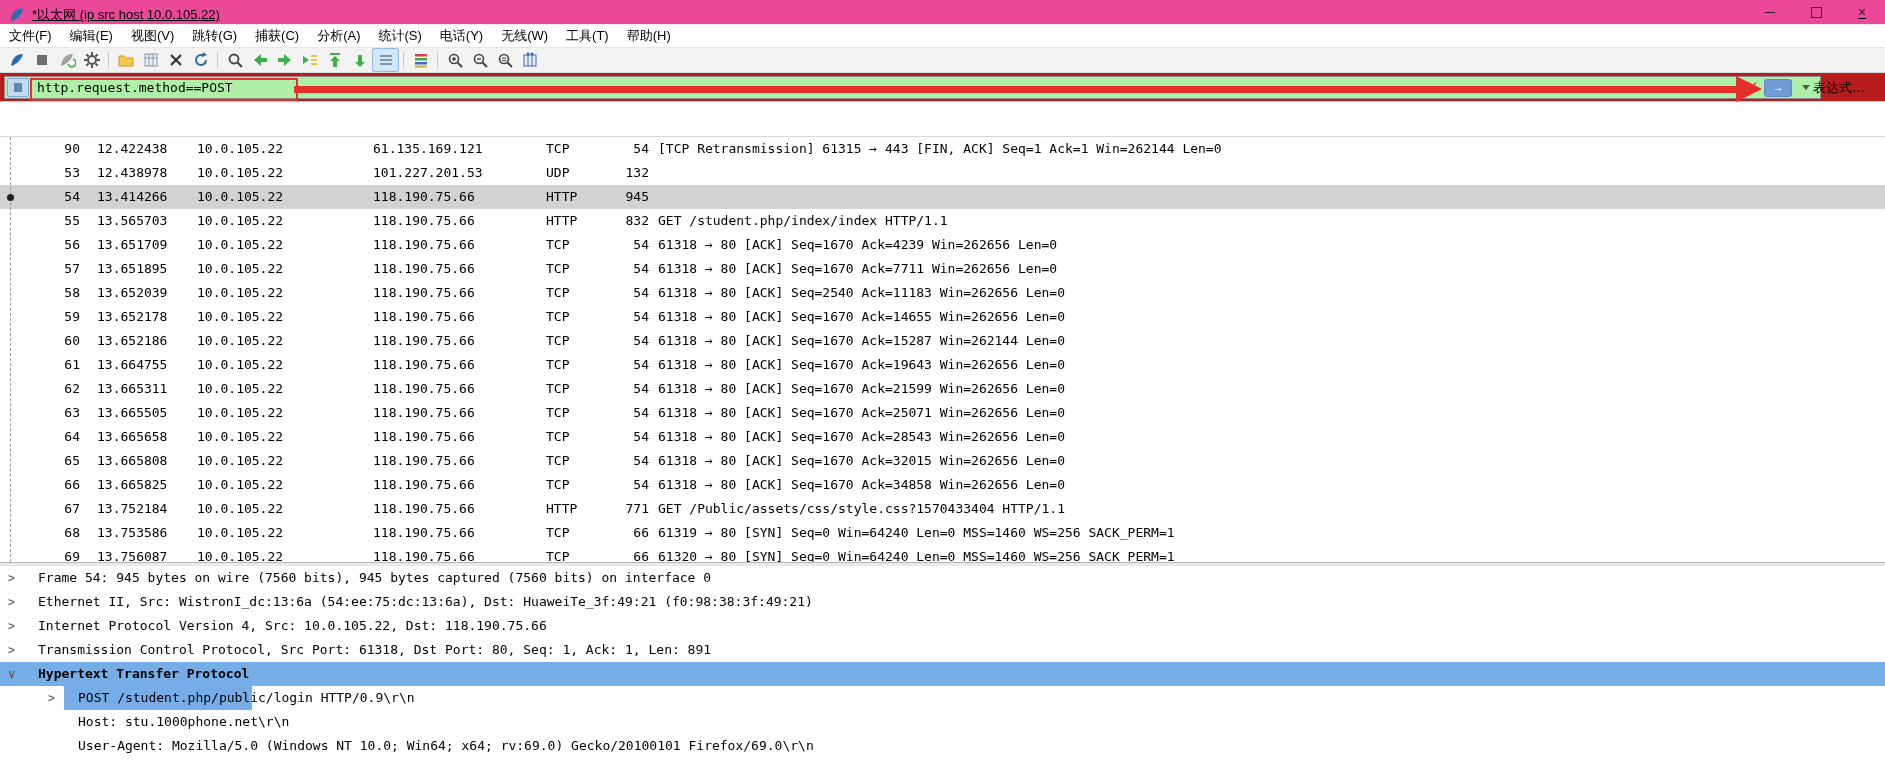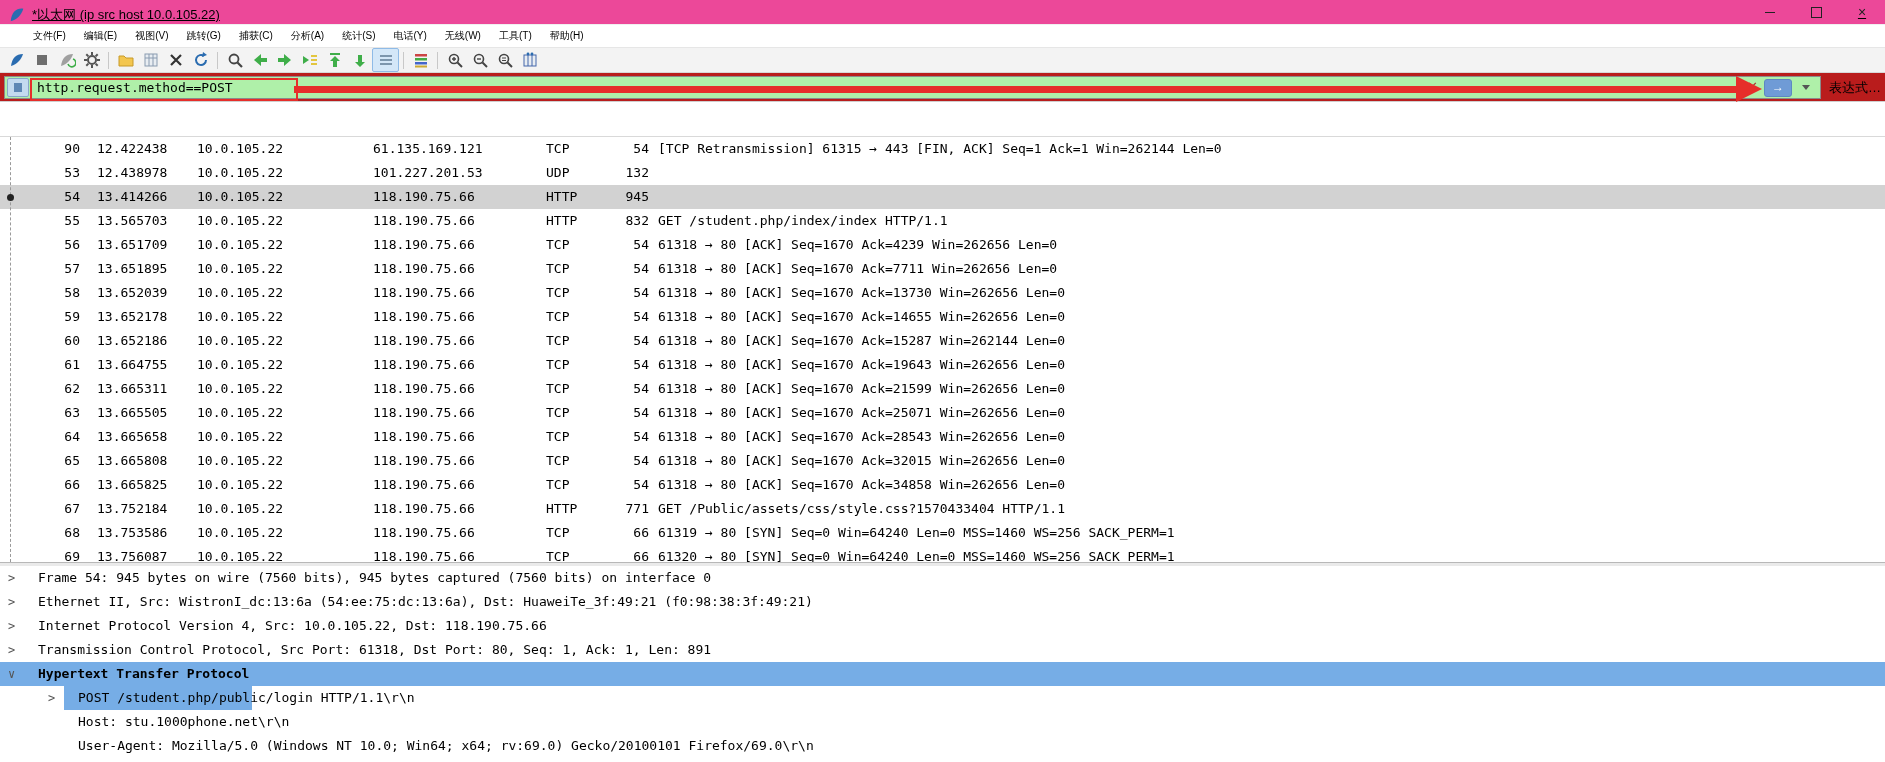--- a/index.html
+++ b/index.html
@@ -10,21 +10,21 @@
   
   .titlebar{height:24px;display:flex;align-items:flex-end;background:#ec4899;border-bottom:1px solid #f0f0f0;text-decoration:underline;}
   .app-icon{width:18px;height:18px;margin:0 6px 0 8px;}
   .title-text{font-size:13px;}
   .win-controls{margin-left:auto;display:flex;height:100%;}
   .win-btn{width:46px;height:100%;display:flex;align-items:center;justify-content:center;font-size:14px;color:#222;}
   .min-glyph{display:block;width:10px;height:1px;background:#222;}
   .max-glyph{display:block;width:9px;height:9px;border:1px solid #222;}
 
   
-  .menubar{height:22px;display:flex;align-items:center;background:#fff;font-size:10px;padding-left:24px;}
+  .menubar{height:22px;display:flex;align-items:center;background:#fff;font-size:13px;}
   .menu-item{padding:2px 9px;white-space:nowrap;}
 
   
   .toolbar{height:24px;background:#f3f3f3;border-top:1px solid #e6e6e6;border-bottom:1px solid #d8d8d8;
            display:flex;align-items:center;padding-left:4px;}
   .tool{width:25px;height:22px;display:flex;align-items:center;justify-content:center;border-radius:2px;}
   .tool.active{background:#d4e7f8;border:1px solid #8fbbe7;}
   .tsep{width:1px;height:17px;background:#c8c8c8;margin:0 4px;}
 
   
@@ -33,21 +33,21 @@
                 border:1px solid #8b8b8b;display:flex;align-items:center;}
   .bookmark-btn{width:20px;height:17px;margin-left:2px;background:#c3daf0;border:1px solid #86a7c9;
                 border-radius:2px;display:flex;align-items:center;justify-content:center;}
   .bookmark-glyph{width:8px;height:9px;background:#5d87b5;}
   .filter-text{font-size:13px;padding-left:8px;white-space:pre;}
   .filter-clear{position:absolute;right:62px;top:2px;font-size:13px;font-weight:bold;color:#b03030;}
   .filter-apply{position:absolute;right:28px;top:2px;width:26px;height:16px;background:#6f9bd6;border:1px solid #5d88c2;
                 border-radius:3px;color:#fff;font-size:12px;line-height:15px;text-align:center;font-weight:bold;}
   .filter-caret{position:absolute;right:10px;top:8px;width:0;height:0;
                 border-left:4px solid transparent;border-right:4px solid transparent;border-top:5px solid #555;}
-  .expr-label{position:absolute;right:4px;top:6px;font-size:13px;}
+  .expr-label{position:absolute;right:20px;top:6px;font-size:13px;}
   
   .anno-rect{position:absolute;left:30px;top:5px;width:264px;height:19px;border:2px solid #e62e2a;z-index:6;}
   .anno-arrow-body{position:absolute;left:294px;top:13px;width:1444px;height:7px;background:#e62e2a;z-index:6;}
   .anno-arrow-head{position:absolute;left:1736px;top:3px;width:0;height:0;z-index:6;
                    border-top:13px solid transparent;border-bottom:13px solid transparent;border-left:26px solid #e62e2a;}
 
   
   .plist-header{height:34px;display:grid;grid-template-columns:20px 73px 100px 176px 173px 64px 49px 1fr;
                 align-items:center;background:#fff;border-bottom:1px solid #d9d9d9;font-size:13px;}
   .ph-cell{height:22px;line-height:22px;border-right:1px solid #dcdcdc;padding-left:4px;white-space:pre;font-family:"DejaVu Sans Mono","Liberation Mono",monospace;margin-top:44px;}
@@ -343,21 +343,21 @@
     <div class="pcell c-info">61318 → 80 [ACK] Seq=1670 Ack=7711 Win=262656 Len=0</div>
   </div>
     <div class="prow">
     <div class="pcell gutter"></div>
     <div class="pcell c-no">58</div>
     <div class="pcell c-time">13.652039</div>
     <div class="pcell c-src">10.0.105.22</div>
     <div class="pcell c-dst">118.190.75.66</div>
     <div class="pcell c-proto">TCP</div>
     <div class="pcell c-len">54</div>
-    <div class="pcell c-info">61318 → 80 [ACK] Seq=1670 Ack=13730 Win=262656 Len=0</div>
+    <div class="pcell c-info">61318 → 80 [ACK] Seq=2540 Ack=11183 Win=262656 Len=0</div>
   </div>
     <div class="prow">
     <div class="pcell gutter"></div>
     <div class="pcell c-no">59</div>
     <div class="pcell c-time">13.652178</div>
     <div class="pcell c-src">10.0.105.22</div>
     <div class="pcell c-dst">118.190.75.66</div>
     <div class="pcell c-proto">TCP</div>
     <div class="pcell c-len">54</div>
     <div class="pcell c-info">61318 → 80 [ACK] Seq=1670 Ack=14655 Win=262656 Len=0</div>
@@ -482,21 +482,21 @@
     <div class="dline">
     <span class="dexp">&gt;</span>
     <span class="dtext">Transmission Control Protocol, Src Port: 61318, Dst Port: 80, Seq: 1, Ack: 1, Len: 891</span>
   </div>
     <div class="dline sel-full">
     <span class="dexp">∨</span>
     <span class="dtext">Hypertext Transfer Protocol</span>
   </div>
     <div class="dline ind1"><span class="partial-hl"></span>
     <span class="dexp">&gt;</span>
-    <span class="dtext">POST /student.php/public/login HTTP/1.1\r\n</span>
+    <span class="dtext">POST /student.php/public/login HTTP/0.9\r\n</span>
   </div>
     <div class="dline ind1">
     <span class="dexp"></span>
     <span class="dtext">Host: stu.1000phone.net\r\n</span>
   </div>
     <div class="dline ind1">
     <span class="dexp"></span>
     <span class="dtext">User-Agent: Mozilla/5.0 (Windows NT 10.0; Win64; x64; rv:69.0) Gecko/20100101 Firefox/69.0\r\n</span>
   </div>
     <div class="dline ind1">

